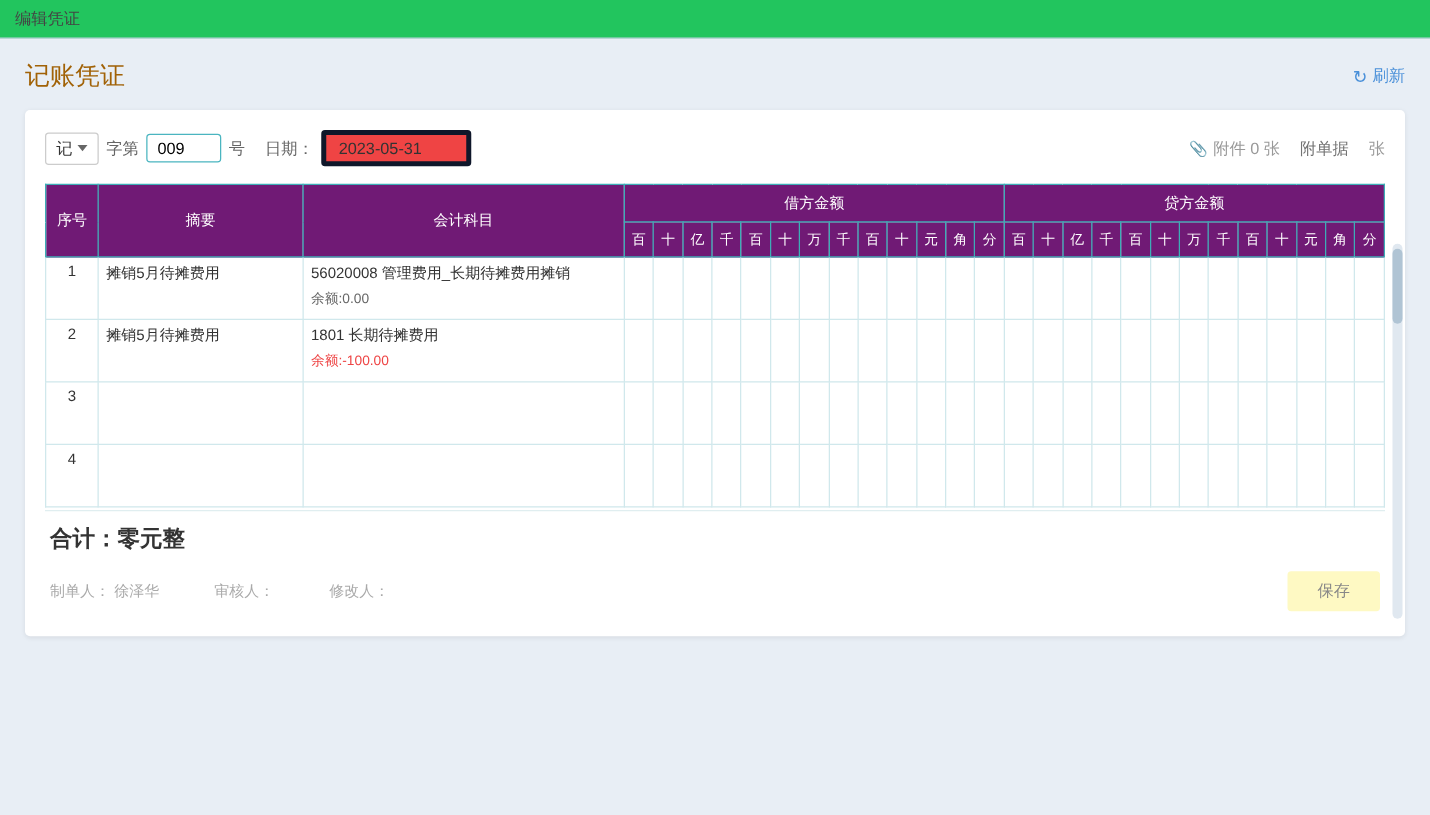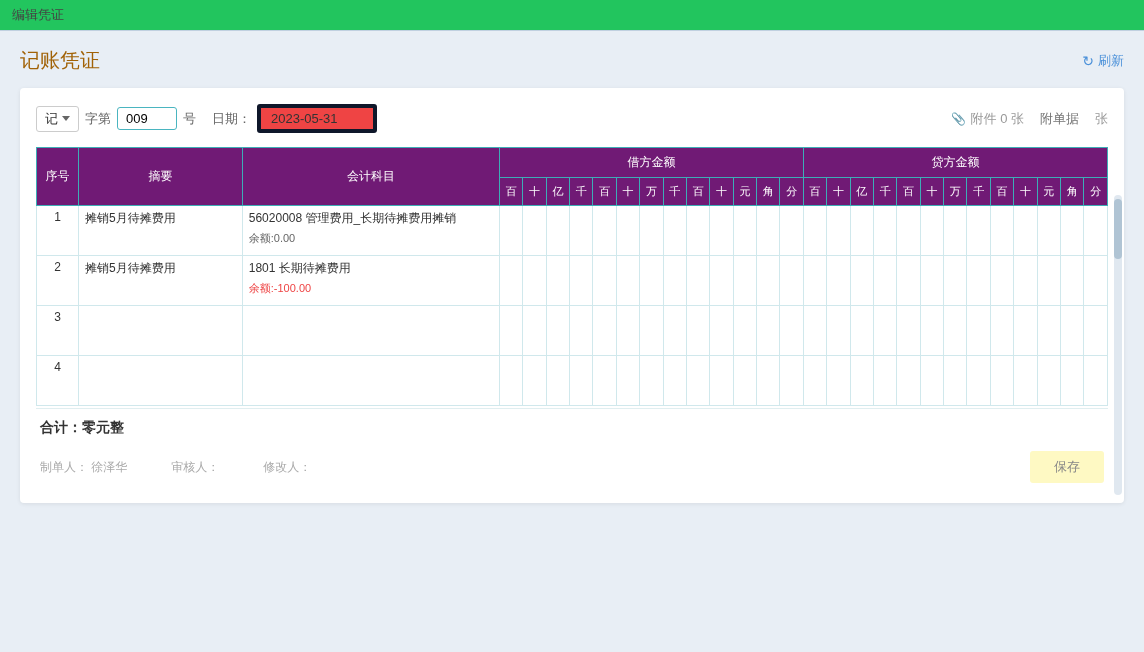--- a/index.html
+++ b/index.html
@@ -153,21 +153,21 @@
       color: #333;
     }
     .footer-row {
       display: flex;
       align-items: center;
       padding: 10px 4px 4px;
       border-top: 1px solid #e0eef0;
       margin-top: 2px;
     }
     .total-label {
-      font-size: 14px;
+      font-size: 18px;
       font-weight: bold;
       color: #333;
     }
     .bottom-info {
       display: flex;
       align-items: center;
       gap: 44px;
       padding: 10px 4px 4px;
       color: #aaa;
       font-size: 12px;

